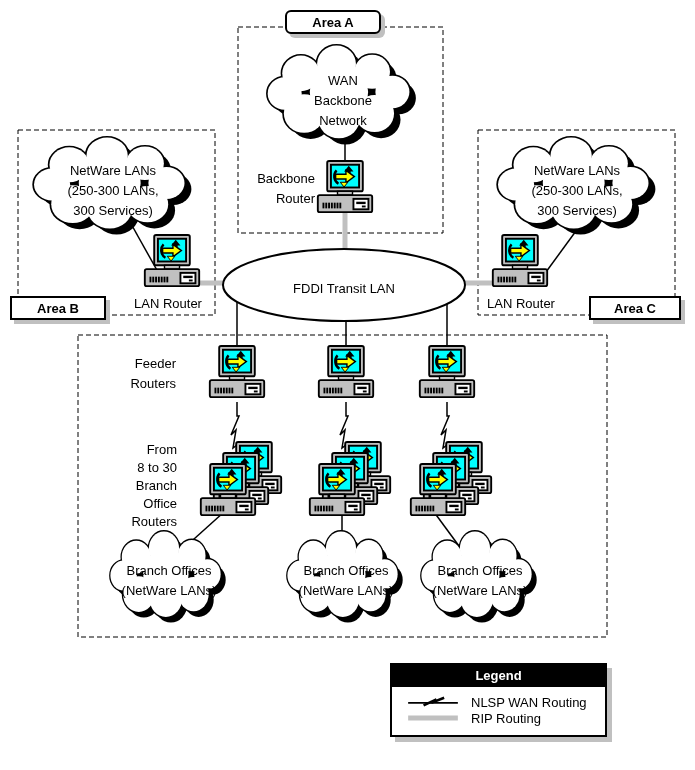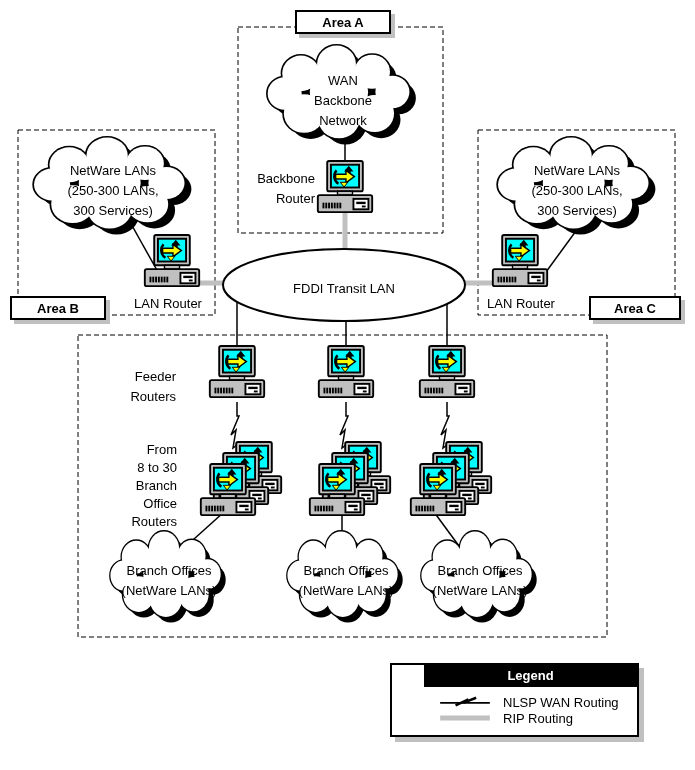--- a/index.html
+++ b/index.html
@@ -6,21 +6,21 @@
   #stage{position:relative;width:695px;height:770px;background:#fff;overflow:hidden;
          font-family:"Liberation Sans",sans-serif;color:#000;}
   #diagram-svg{position:absolute;left:0;top:0;}
   .txt{position:absolute;font-size:13px;line-height:20px;white-space:pre-line;}
   .center{text-align:center;}
   .right{text-align:right;}
   .area-box{position:absolute;background:#fff;border:2px solid #000;
             box-shadow:4px 4px 0 #C0C0C0;display:flex;align-items:center;justify-content:center;
             font-size:13px;font-weight:bold;height:20px;}
   .legend{position:absolute;left:390px;top:663px;width:213px;background:#fff;
-          border:2px solid #000;box-shadow:5px 5px 0 #C0C0C0;padding-left:32px;}
+          border:2px solid #000;box-shadow:5px 5px 0 #C0C0C0;}
   .legend-header{background:#000;color:#fff;font-size:13px;font-weight:bold;
                  text-align:center;padding:3px 0 4px;}
   .legend-body{padding:7px 0 9px;}
   .legend-row{display:flex;align-items:center;height:16px;}
   .legend-swatch{width:58px;height:12px;margin-left:12px;flex:0 0 58px;}
   .legend-label{margin-left:9px;font-size:13px;}
 </style>
 </head>
 <body>
 
@@ -145,21 +145,21 @@
       <use href="#router" x="320" y="452" width="60" height="55"></use>
       <use href="#router" x="307" y="463" width="60" height="55"></use>
     </g>
     <g>
       <use href="#router" x="434" y="441" width="60" height="55"></use>
       <use href="#router" x="421" y="452" width="60" height="55"></use>
       <use href="#router" x="408" y="463" width="60" height="55"></use>
     </g>
   </svg>
 
-  <div class="area-box" style="left:295px;top:10px;width:92px;">
+  <div class="area-box" style="left:285px;top:10px;width:92px;border-radius:6px;">
       <span>Area A</span>
     </div>
   <div class="area-box" style="left:10px;top:296px;width:92px;">
       <span>Area B</span>
     </div>
   <div class="area-box" style="left:589px;top:296px;width:88px;justify-content:center;">
       <span>Area C</span>
     </div>
 
   <div class="txt center" style="left:283px;top:71px;width:120px;">WAN
@@ -169,21 +169,21 @@
 Router</div>
   <div class="txt center" style="left:38px;top:161px;width:150px;">NetWare LANs
 (250-300 LANs,
 300 Services)</div>
   <div class="txt center" style="left:502px;top:161px;width:150px;">NetWare LANs
 (250-300 LANs,
 300 Services)</div>
   <div class="txt center" style="left:124px;top:294px;width:88px;">LAN Router</div>
   <div class="txt center" style="left:477px;top:294px;width:88px;">LAN Router</div>
   <div class="txt center" style="left:274px;top:279px;width:140px;">FDDI Transit LAN</div>
-  <div class="txt right" style="left:98px;top:367px;width:78px;">Feeder
+  <div class="txt right" style="left:98px;top:354px;width:78px;">Feeder
 Routers</div>
   <div class="txt right" style="left:95px;top:441px;width:82px;line-height:18px;">From
 8 to 30
 Branch
 Office
 Routers</div>
   <div class="txt center" style="left:104px;top:561px;width:130px;">Branch Offices
 (NetWare LANs)</div>
   <div class="txt center" style="left:281px;top:561px;width:130px;">Branch Offices
 (NetWare LANs)</div>

